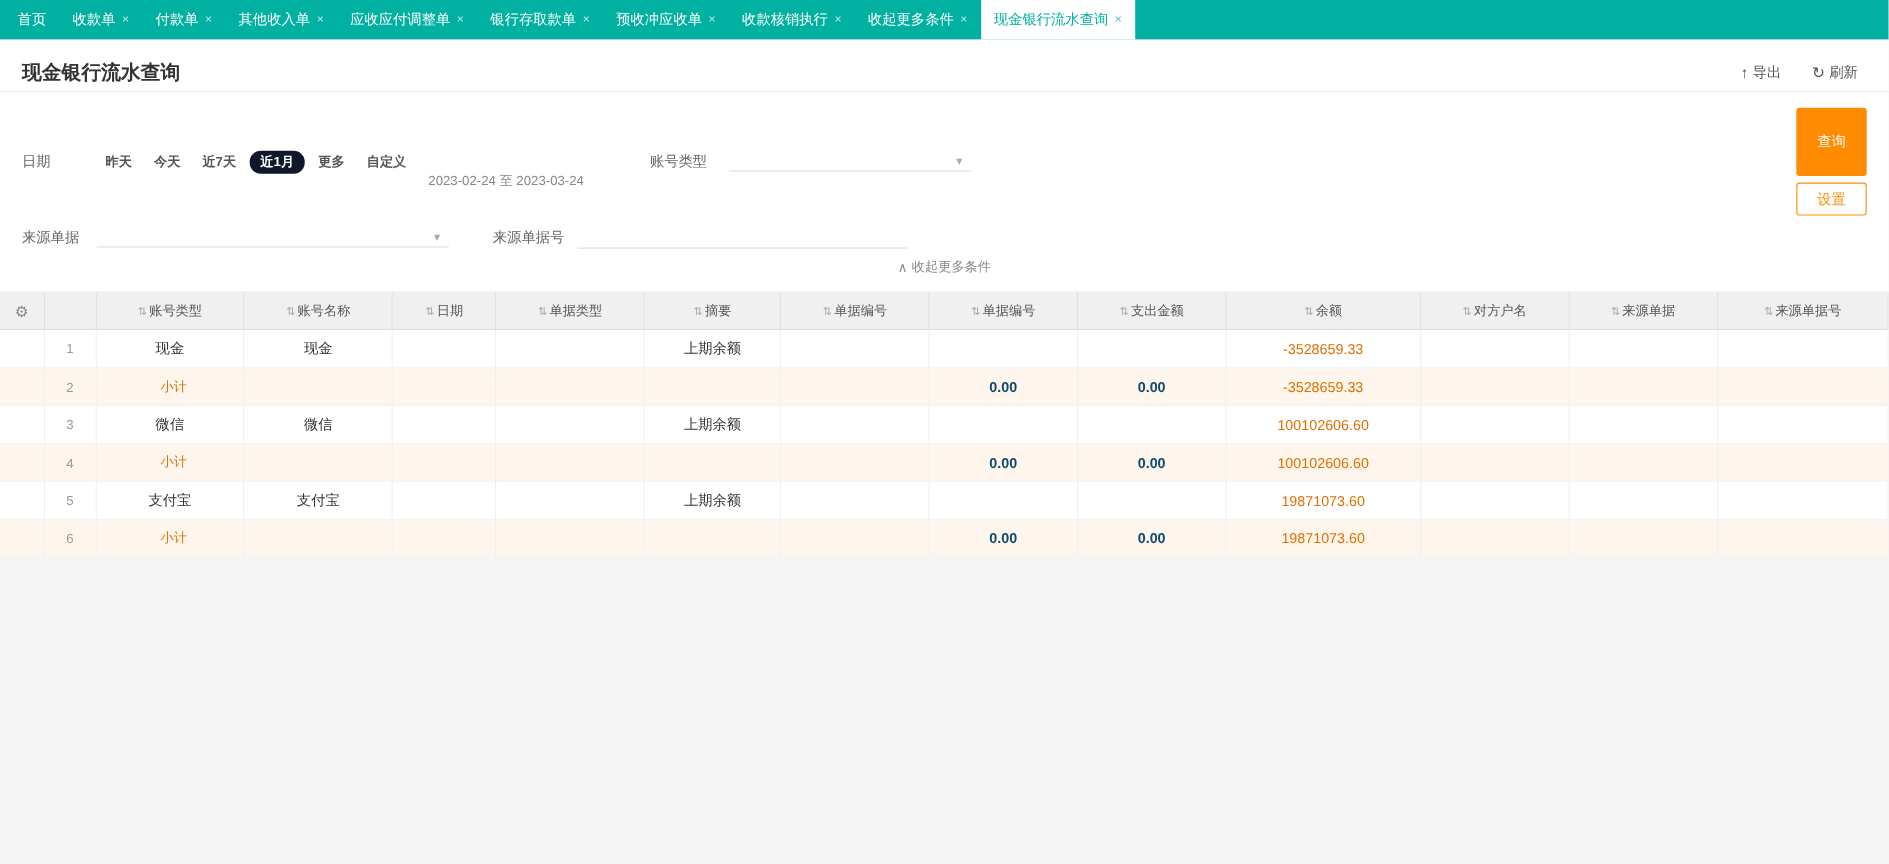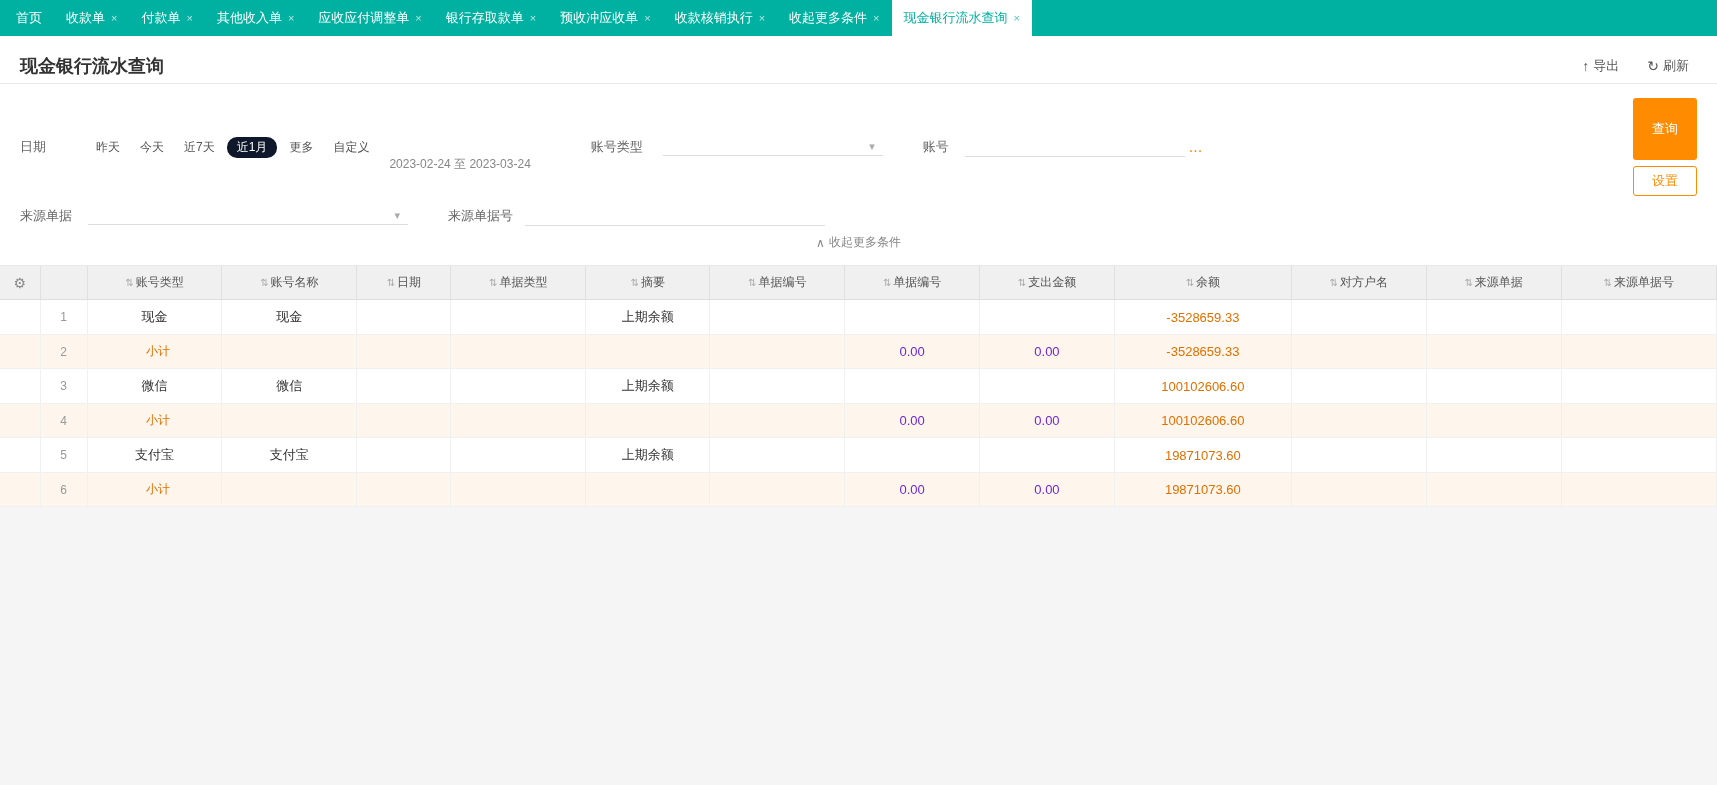--- a/index.html
+++ b/index.html
@@ -91,20 +91,21 @@
       gap: 4px;
     }
     .date-btn {
       padding: 2px 8px;
       font-size: 12px;
       cursor: pointer;
       border-radius: 3px;
       color: #555;
       background: transparent;
       border: none;
+      font-weight: bold;
     }
     .date-btn.active {
       background: #0f172a;
       color: #fff;
       border-radius: 10px;
       padding: 2px 10px;
     }
     .date-range {
       margin-left: 8px;
       color: #888;
@@ -210,22 +211,22 @@
       background: #fef6ec;
     }
     tbody td {
       padding: 8px 10px;
       text-align: center;
       color: #333;
       font-size: 13px;
       border-right: 1px solid #f0f0f0;
     }
     tbody td.number {
-      color: #6d28d9;
-      font-weight: normal;
+      color: #0c4a6e;
+      font-weight: bold;
     }
     tbody td.negative {
       color: #e07000;
     }
     .gear-icon {
       color: #888;
       font-size: 14px;
       cursor: pointer;
     }
     .row-num {
@@ -311,25 +312,20 @@
     </div>
 
     <div style="display:flex;align-items:center;margin-left:60px;gap:4px;">
       <span class="filter-label" style="min-width:60px;">账号类型</span>
       <div class="filter-select" style="min-width:220px;">
         <span style="color:#ccc;font-size:12px;"></span>
         <span class="chevron-down">▾</span>
       </div>
     </div>
 
-    <div style="display:flex;align-items:center;margin-left:40px;gap:4px;">
-      <span class="filter-label" style="min-width:30px;">账号</span>
-      <input class="filter-input" style="min-width: 220px;">
-      <span class="dots-btn">...</span>
-    </div>
 
     <div style="margin-left:auto;display:flex;flex-direction:column;gap:6px;">
       <button class="btn-query">查询</button>
       <button class="btn-setting">设置</button>
     </div>
   </div>
   <div class="filter-row2">
     <span class="filter-label">来源单据</span>
     <div class="filter-select" style="min-width:320px;">
       <span style="color:#ccc;font-size:12px;"></span>

